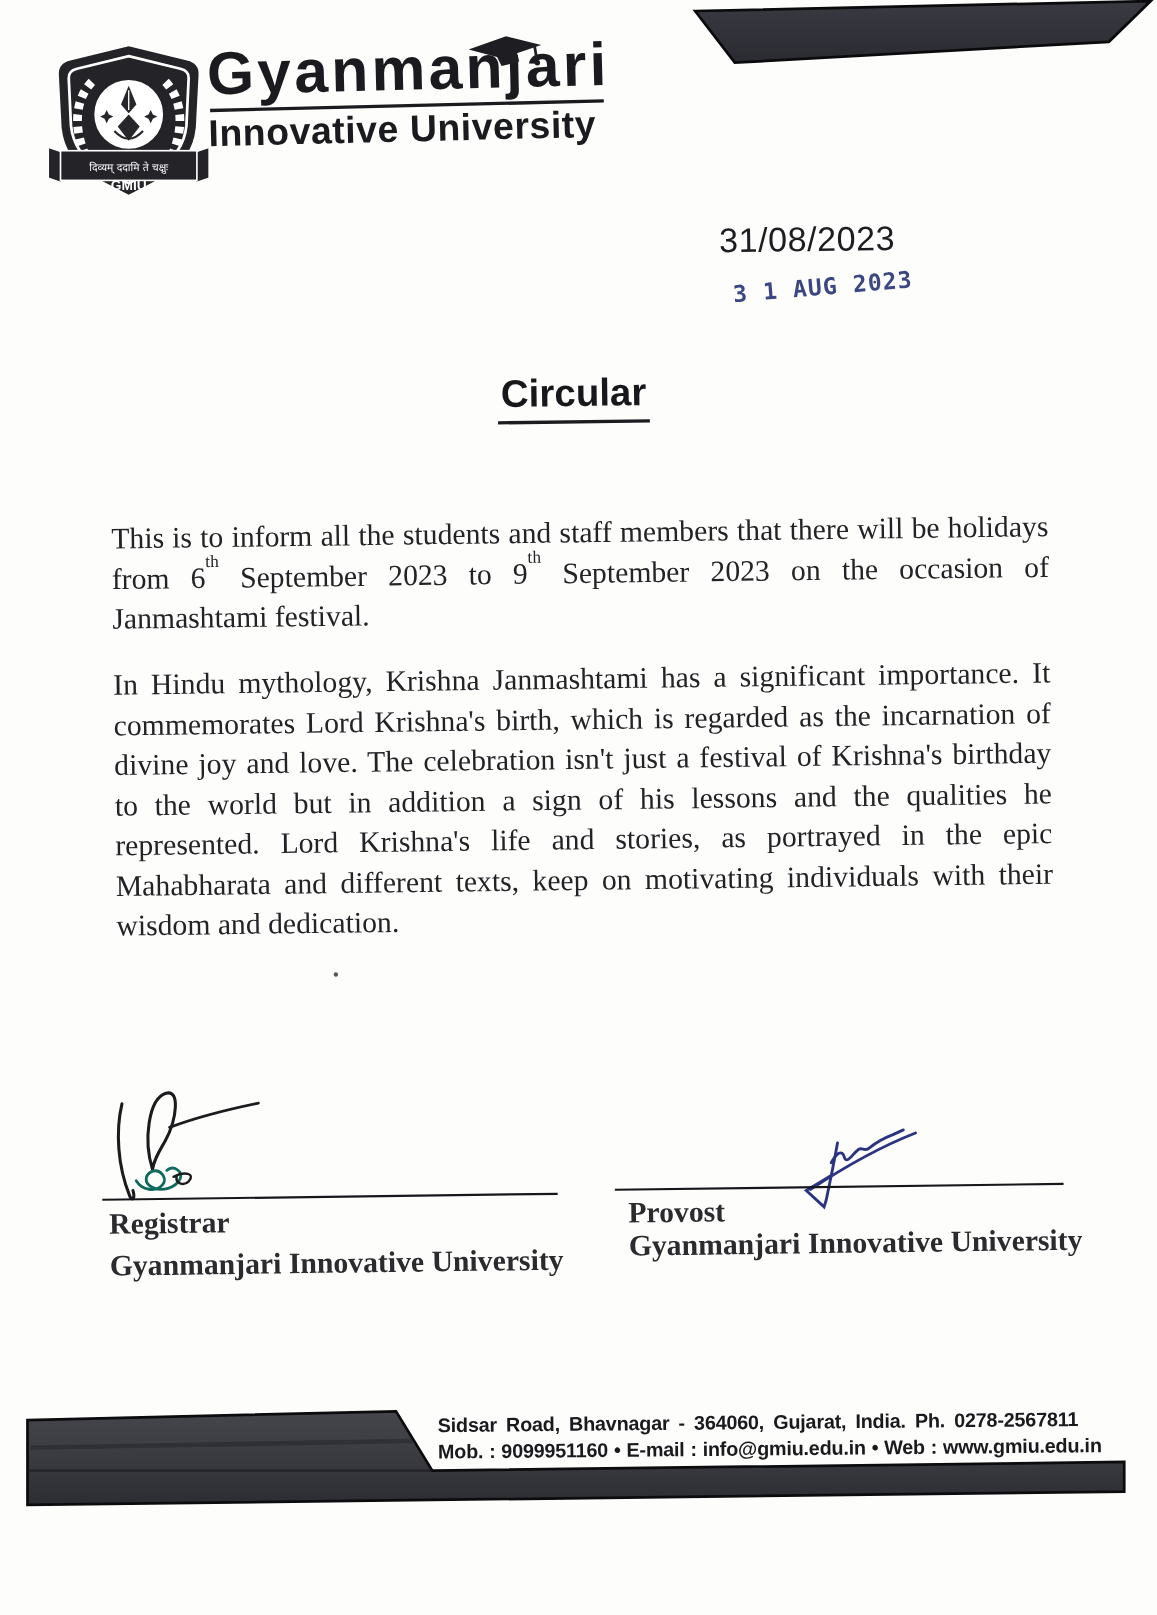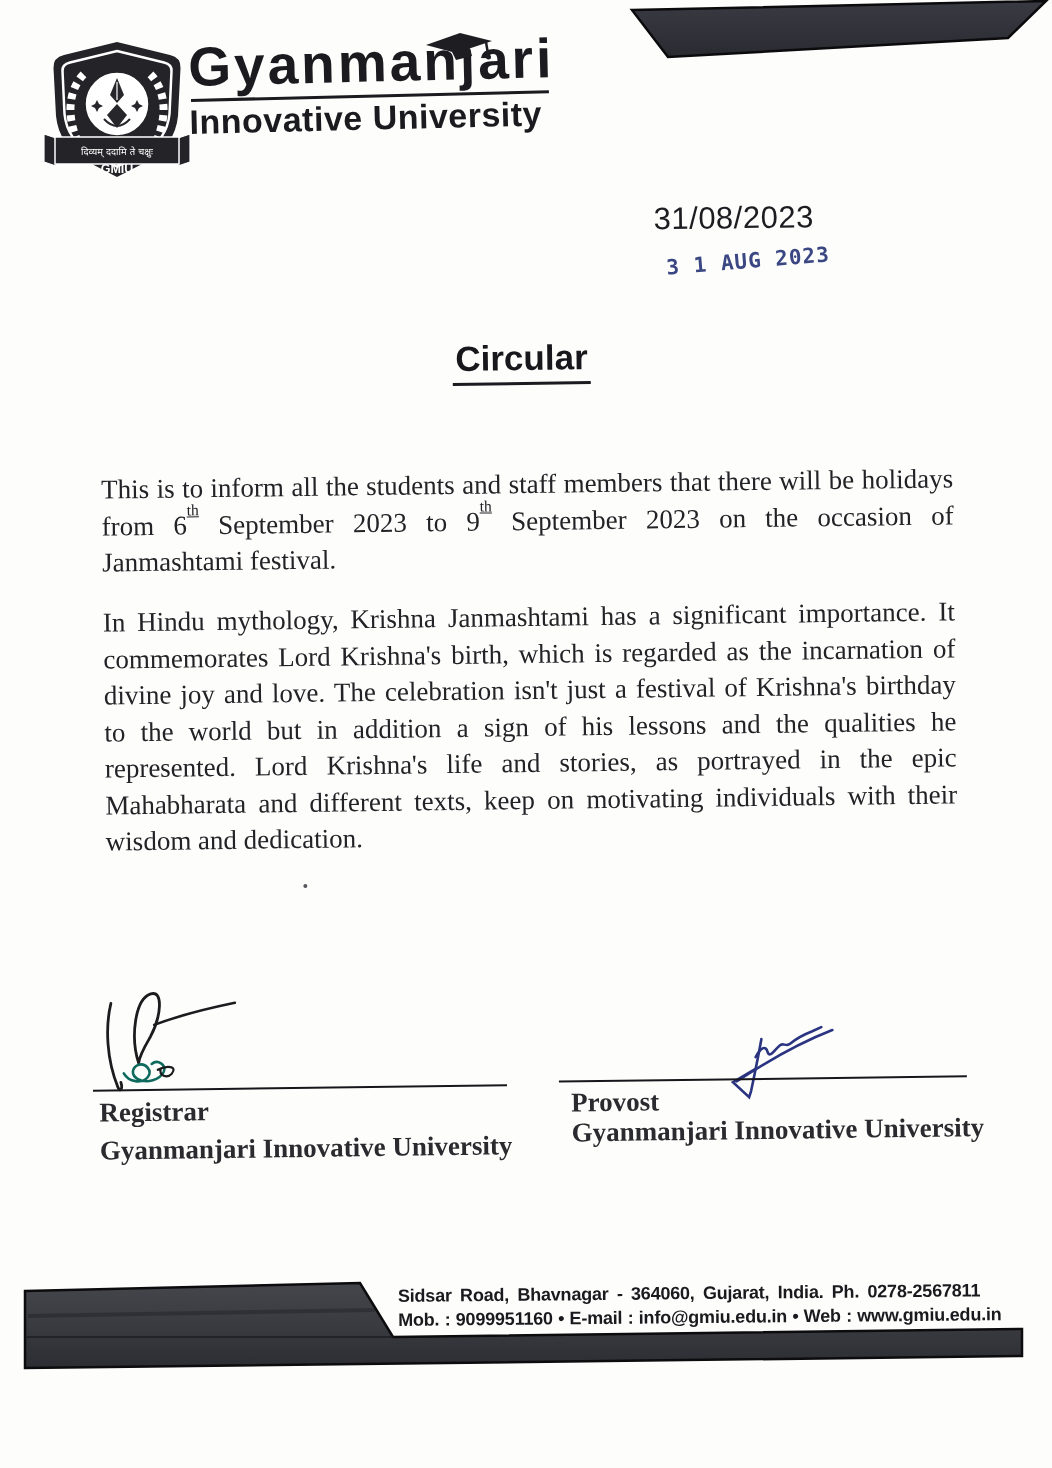--- a/index.html
+++ b/index.html
@@ -19,21 +19,21 @@
   .typed-date{position:absolute;left:660px;top:203px;font-family:"Liberation Sans",sans-serif;
               font-size:31px;letter-spacing:0.5px;color:#1d1d21;}
   .stamp{position:absolute;left:672px;top:252px;font-family:"DejaVu Sans Mono",monospace;
          font-weight:700;font-size:21px;letter-spacing:1px;color:#2b3878;
          transform:rotate(-4deg);opacity:.92;}
   .title-row{position:absolute;left:0;right:0;top:338px;text-align:center;}
   .title{display:inline-block;font-family:"Liberation Sans",sans-serif;font-weight:700;
          font-size:35px;color:#18181c;border-bottom:3px solid #1c1c20;padding:0 3px 4px;}
   .para{position:absolute;left:104px;width:852px;font-size:27px;line-height:36.5px;
         text-align:justify;color:#232327;}
-  .para sup{font-size:0.58em;position:relative;top:-0.55em;line-height:0;text-decoration:underline;}
+  .para sup{font-size:0.58em;position:relative;top:-0.55em;line-height:0;}
   .p1{top:466px;} .p2{top:599px;}
   .stray-dot{position:absolute;left:301px;top:881px;width:4px;height:4px;border-radius:50%;
              background:#3a3a3e;opacity:.85;}
   .sig-line{position:absolute;height:2px;background:#17171b;}
   .sig-label{position:absolute;font-family:"Liberation Serif",serif;font-weight:600;
              font-size:27px;color:#2b2b2f;}
   
   .footer-text{position:absolute;left:398px;top:1281px;width:612px;
                font-family:"Liberation Sans",sans-serif;font-weight:700;font-size:18px;
                line-height:24px;color:#1a1a1e;transform:rotate(-0.55deg);letter-spacing:-0.2px;}

